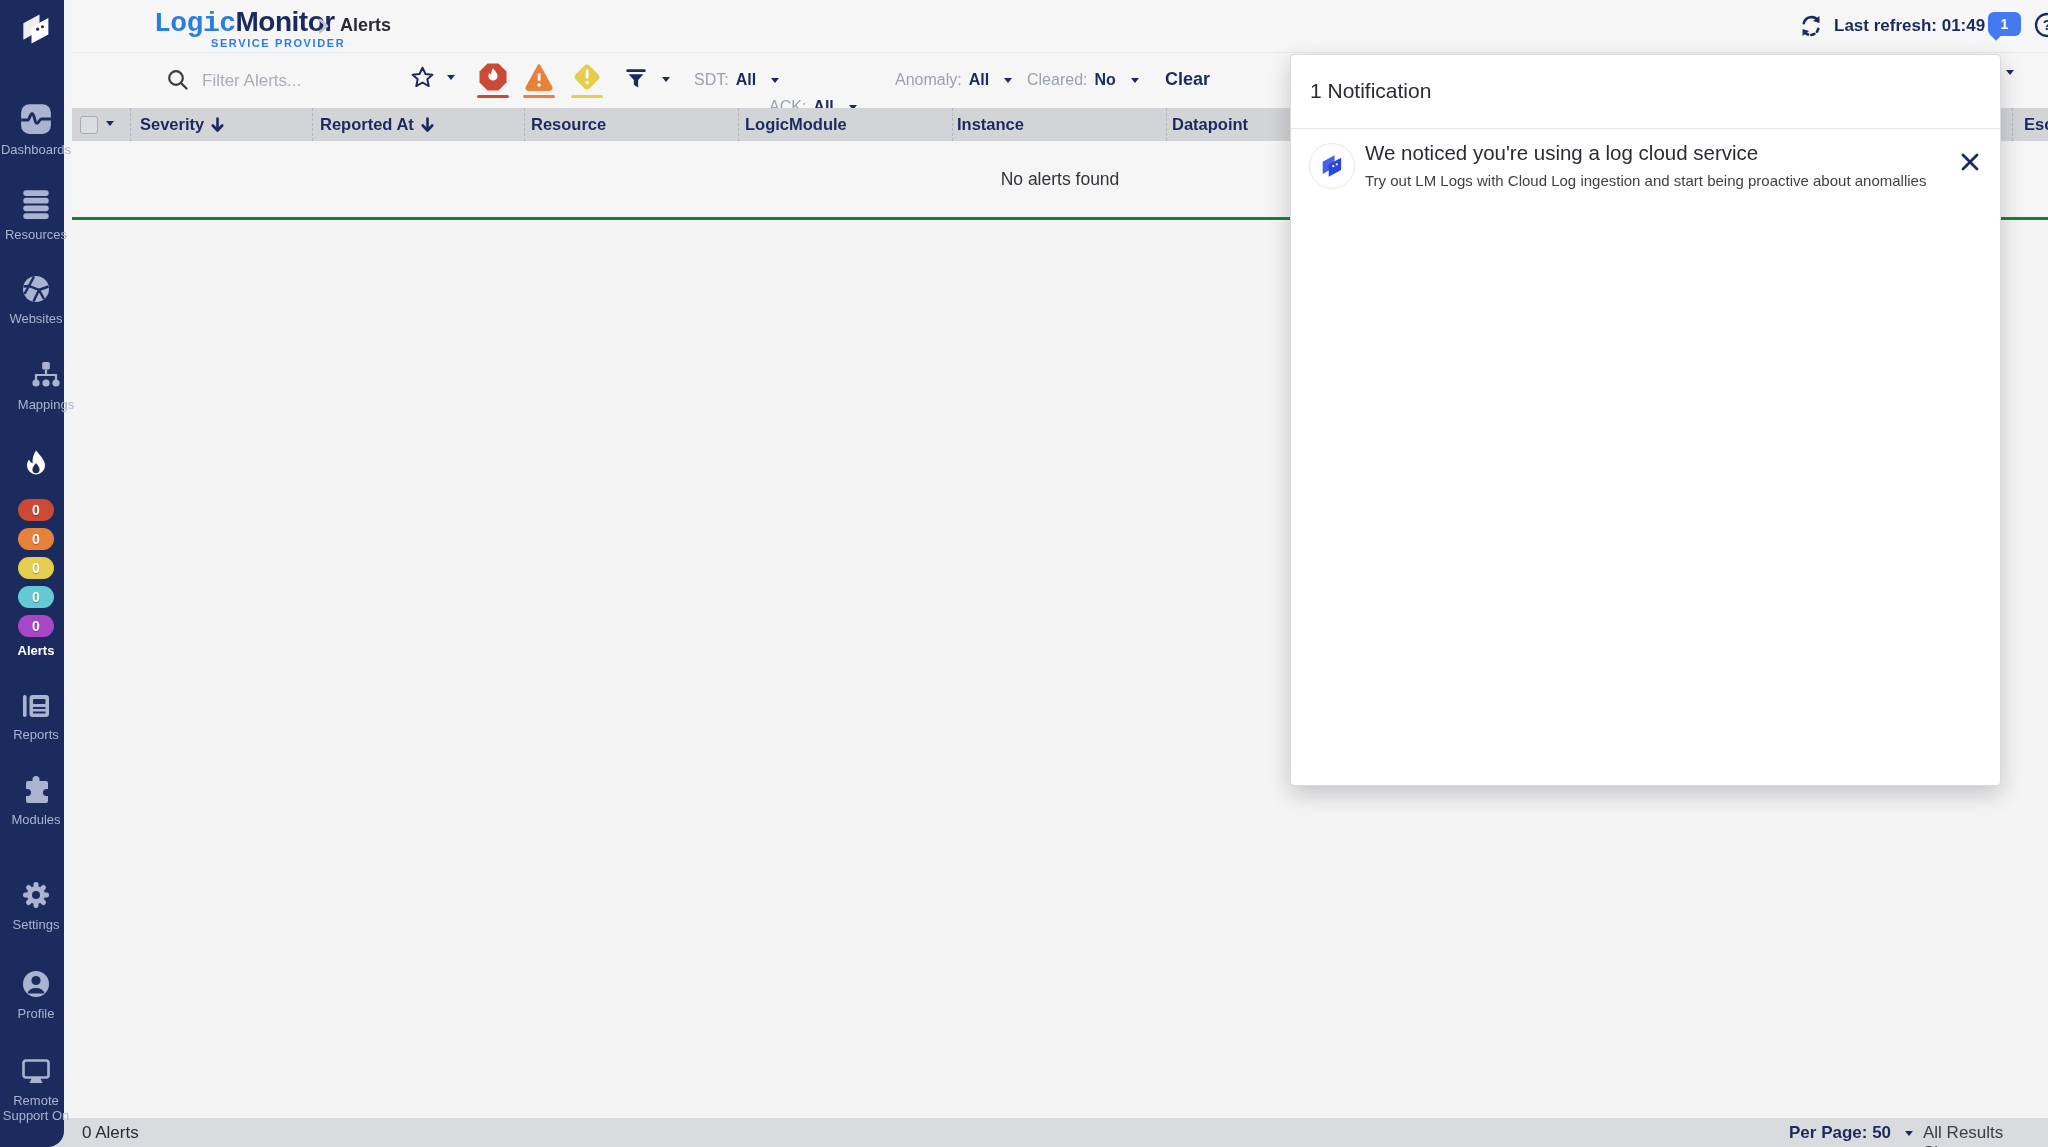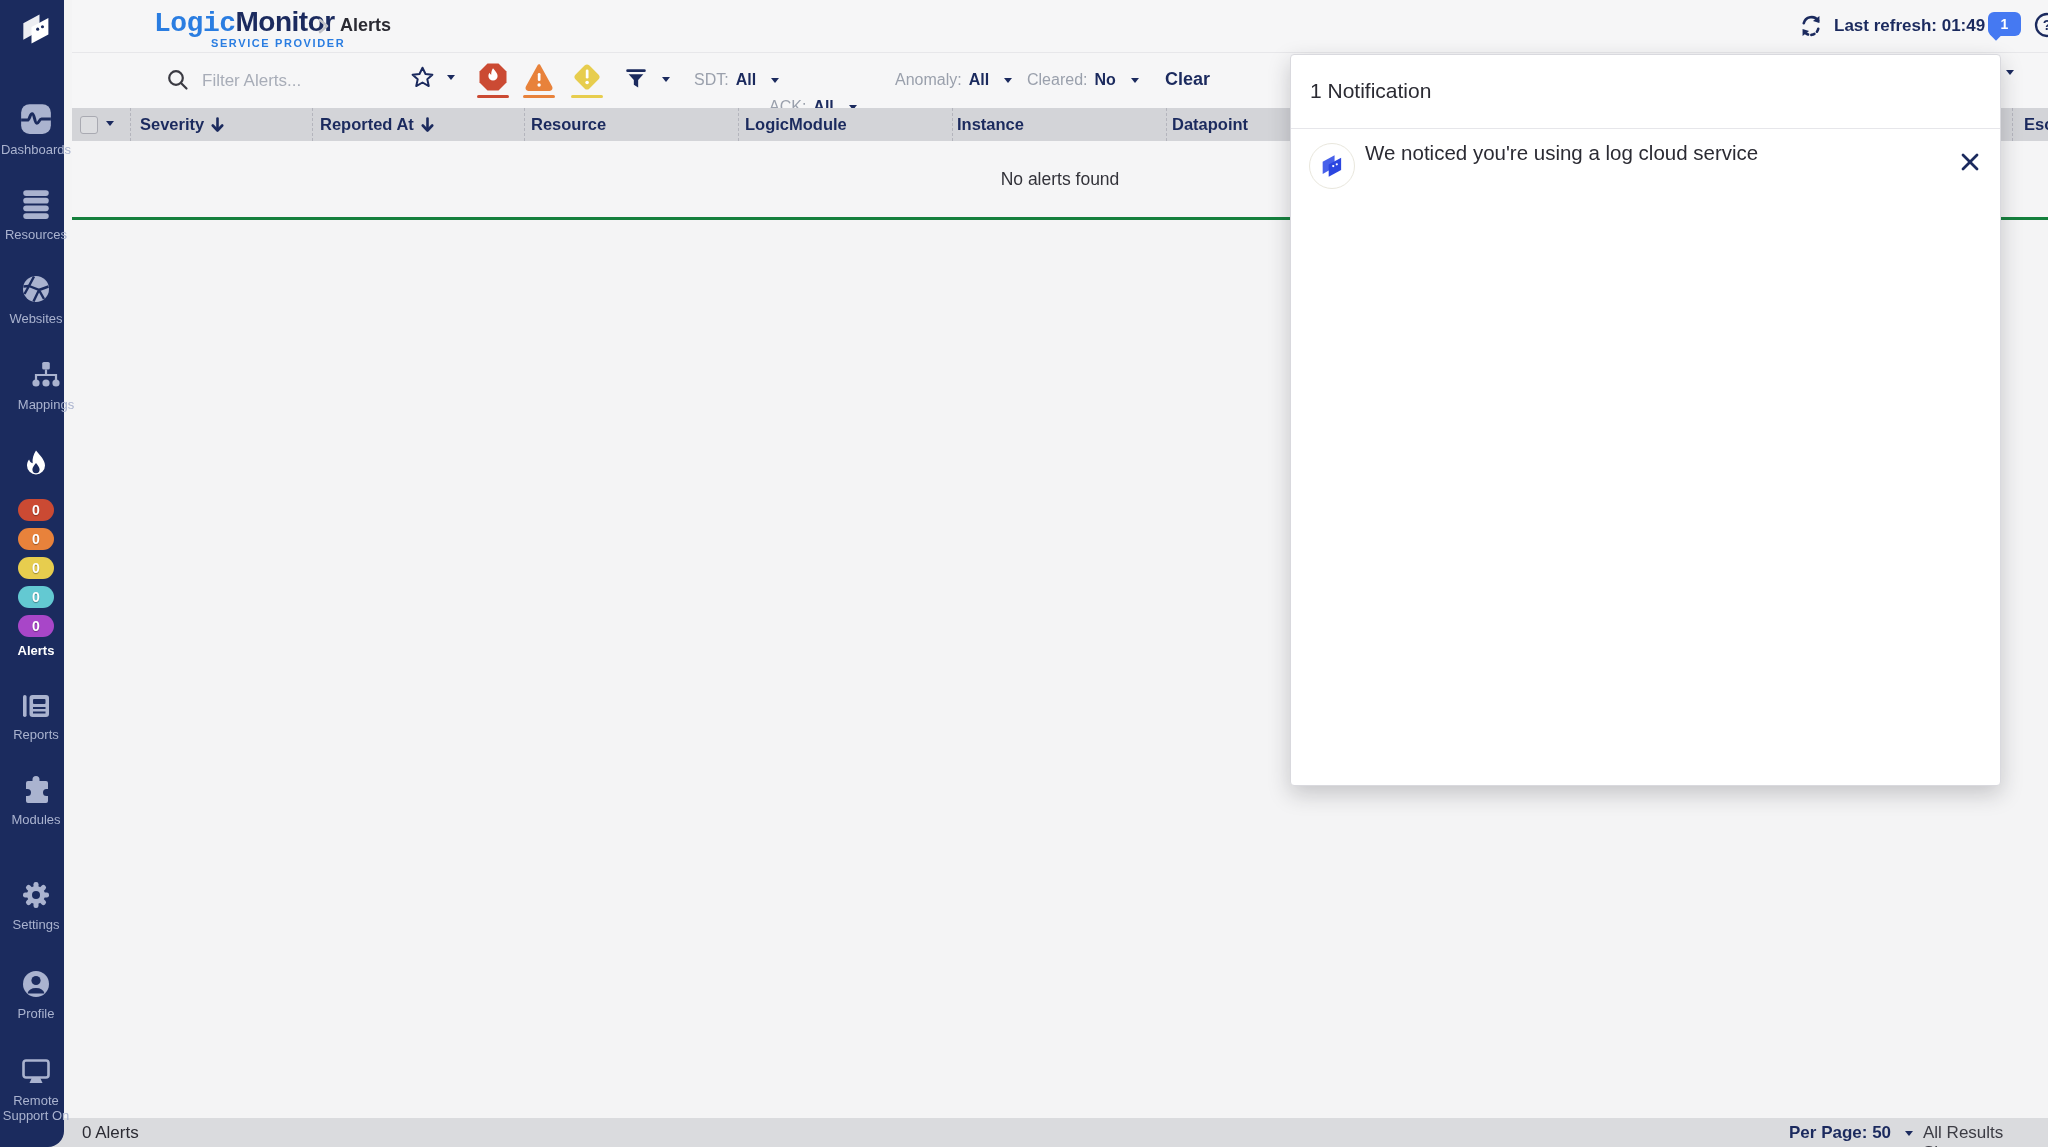--- a/index.html
+++ b/index.html
@@ -251,20 +251,21 @@
     <div class="notif-item">
       <div class="notif-ic-wrap">
         <svg width="26" height="28" viewBox="0 0 24 27">
           <path d="M3 9.5 L14.5 3.2 L14.5 14.8 L3 21.1 Z" fill="#3450e8" opacity="0.9"></path>
           <path d="M8.8 12 L20.8 5.6 L20.8 17.4 L8.8 23.8 Z" fill="#2b46e0"></path>
           <circle cx="13.2" cy="13.6" r="1.1" fill="#ffffff"></circle>
           <circle cx="16.6" cy="11.9" r="1.1" fill="#ffffff"></circle>
         </svg>
       </div>
       <div class="notif-item-title">We noticed you're using a log cloud service</div>
+      <div class="notif-item-desc">Try out LM Logs with Cloud Log ingestion and start being proactive about anomallies</div>
       <div class="notif-close">
         <svg width="22" height="22" viewBox="0 0 22 22">
           <line x1="4" y1="4" x2="18" y2="18" stroke="#1b2a5e" stroke-width="2.8" stroke-linecap="round"></line>
           <line x1="18" y1="4" x2="4" y2="18" stroke="#1b2a5e" stroke-width="2.8" stroke-linecap="round"></line>
         </svg>
       </div>
     </div>
   </div>
 
   <div class="footbar">

